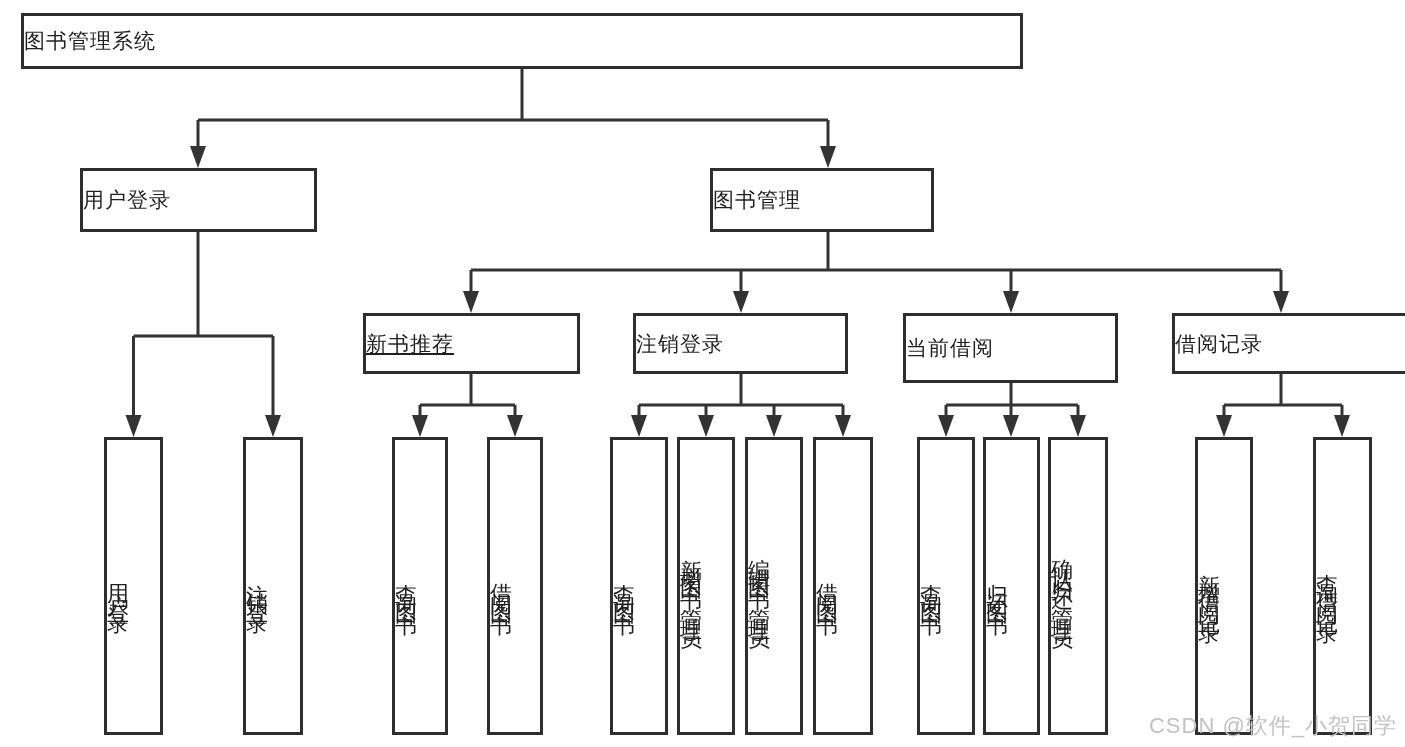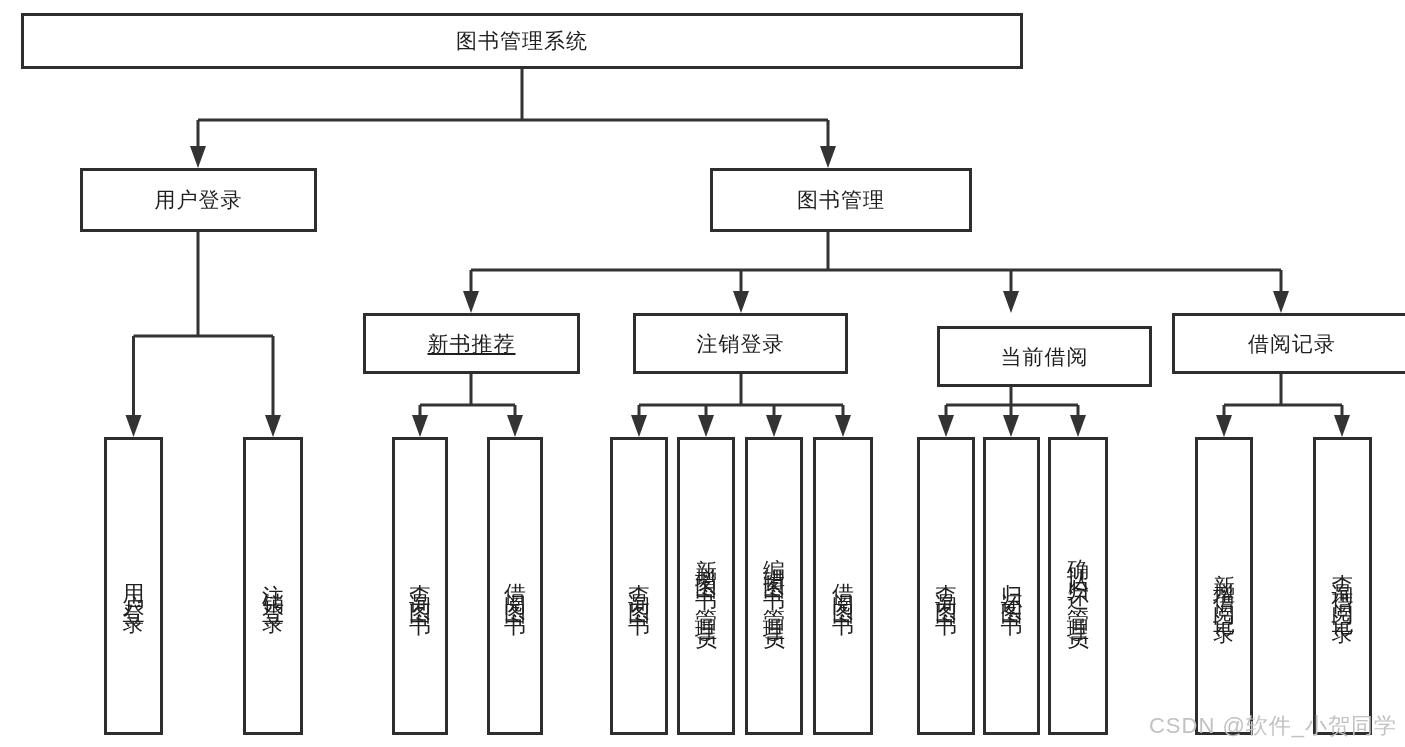--- a/index.html
+++ b/index.html
@@ -17,21 +17,20 @@
     font-family:"Liberation Sans", sans-serif;
     overflow:hidden;
   }
   .box{
     position:absolute;
     box-sizing:border-box;
     border:3px solid var(--box_border);
     background:#fff;
     display:flex;
     align-items:center;
-    justify-content:center;
     color:var(--text);
   }
   .hlabel{
     font-size:21px;
     letter-spacing:1px;
     white-space:nowrap;
   }
   .vtext{
     writing-mode:vertical-rl;
     font-size:22px;
@@ -117,31 +116,31 @@
     </g>
   </svg>
 
   <div class="box" style="left:21px;top:13px;width:1002px;height:56px;">
     <span class="hlabel">图书管理系统</span>
   </div>
 
   <div class="box" style="left:80px;top:168px;width:237px;height:64px;">
     <span class="hlabel">用户登录</span>
   </div>
-  <div class="box" style="left:710px;top:168px;width:262px;height:64px;">
+  <div class="box" style="left:710px;top:168px;width:224px;height:64px;">
     <span class="hlabel">图书管理</span>
   </div>
 
   <div class="box" style="left:363px;top:313px;width:217px;height:61px;text-decoration:underline;">
     <span class="hlabel">新书推荐</span>
   </div>
   <div class="box" style="left:633px;top:313px;width:215px;height:61px;">
     <span class="hlabel">注销登录</span>
   </div>
-  <div class="box" style="left:903px;top:326px;width:215px;height:61px;margin-left:34px;">
+  <div class="box" style="left:903px;top:313px;width:215px;height:70px;">
     <span class="hlabel">当前借阅</span>
   </div>
   <div class="box" style="left:1172px;top:313px;width:240px;height:61px;">
     <span class="hlabel">借阅记录</span>
   </div>
 
   <div class="box" style="left:104px;top:437px;width:59px;height:298px;">
     <span class="vtext">用户登录</span>
   </div>
   <div class="box" style="left:243px;top:437px;width:60px;height:298px;">

